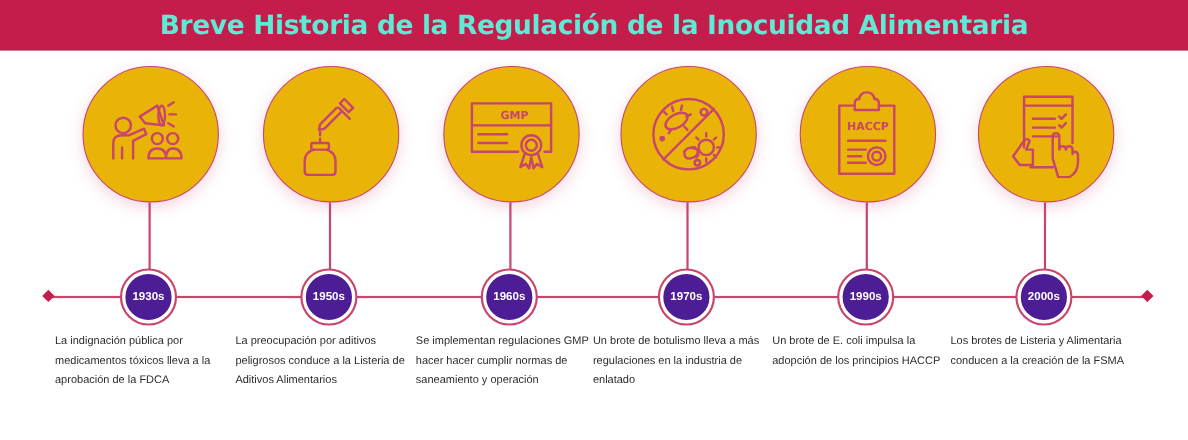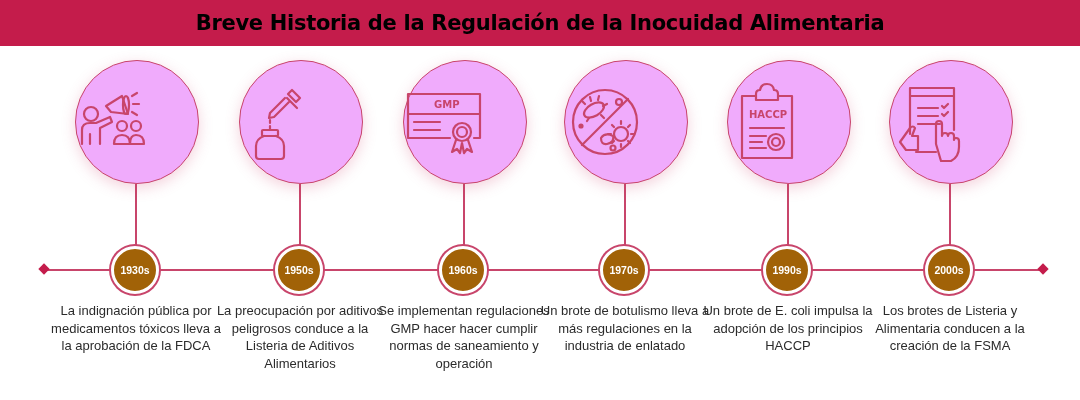--- a/index.html
+++ b/index.html
@@ -1,26 +1,26 @@
 <!DOCTYPE html>
 <html><head>
 <meta charset="utf-8">
 <style>
   html, body { margin:0; padding:0; }
   body { width:1080px; height:400px; background:#ffffff; position:relative; overflow:hidden; font-family:"Liberation Sans", sans-serif; }
   .header { position:absolute; left:0; top:0; width:1080px; height:46px; background:#c41c4b; display:flex; align-items:center; justify-content:center; }
-  .header h1 { margin:14px; color:#000000; font-family:"DejaVu Sans", sans-serif; font-weight:bold; font-size:21px; letter-spacing:-0.3px; }
+  .header h1 { margin:14px; color:#5eead4; font-family:"DejaVu Sans", sans-serif; font-weight:bold; font-size:24px; letter-spacing:-0.3px; }
   .timeline-line { position:absolute; left:44px; top:269px; width:999px; height:2px; background:#c8456b; }
   .end-dot { position:absolute; top:265px; width:8px; height:8px; background:#c41c4b; transform:rotate(45deg); }
   .item { position:absolute; top:50px; width:164px; }
-  .icon-circle { position:absolute; left:15px; top:10px; width:122px; height:122px; border-radius:50%; border:1.5px solid #c8456b; background:#f0abfc; box-shadow:0 4px 14px rgba(210,80,120,0.25); display:flex; align-items:center; justify-content:flex-start; }
+  .icon-circle { position:absolute; left:15px; top:10px; width:122px; height:122px; border-radius:50%; border:1.5px solid #c8456b; background:#eab308; box-shadow:0 4px 14px rgba(210,80,120,0.25); display:flex; align-items:center; justify-content:center; }
   .icon-circle svg { width:80px; height:80px; }
   .stem { position:absolute; left:75px; top:134px; width:2px; height:70px; background:#c8456b; }
-  .year { position:absolute; left:51px; top:196px; width:42px; height:42px; border-radius:50%; background:#a16207; border:3px solid #ffffff; box-shadow:0 0 0 2px #c8456b; display:flex; align-items:center; justify-content:center; color:#fff; font-weight:bold; font-size:10.5px; }
-  .desc { position:absolute; left:-10px; top:252px; width:172px; text-align:center; color:#2b2b2b; font-size:13px; line-height:17.5px; }
+  .year { position:absolute; left:51px; top:196px; width:42px; height:42px; border-radius:50%; background:#4c1d95; border:3px solid #ffffff; box-shadow:0 0 0 2px #c8456b; display:flex; align-items:center; justify-content:center; color:#fff; font-weight:bold; font-size:10.5px; }
+  .desc { position:absolute; left:-10px; top:252px; width:172px; text-align:left; color:#2b2b2b; font-size:10px; line-height:17.5px; }
 </style>
 </head>
 <body>
 
 <div class="header">
   <h1>Breve Historia de la Regulación de la Inocuidad Alimentaria</h1>
 </div>
 
 <div class="timeline-line"></div>
 <div class="end-dot" style="left:40px"></div>

